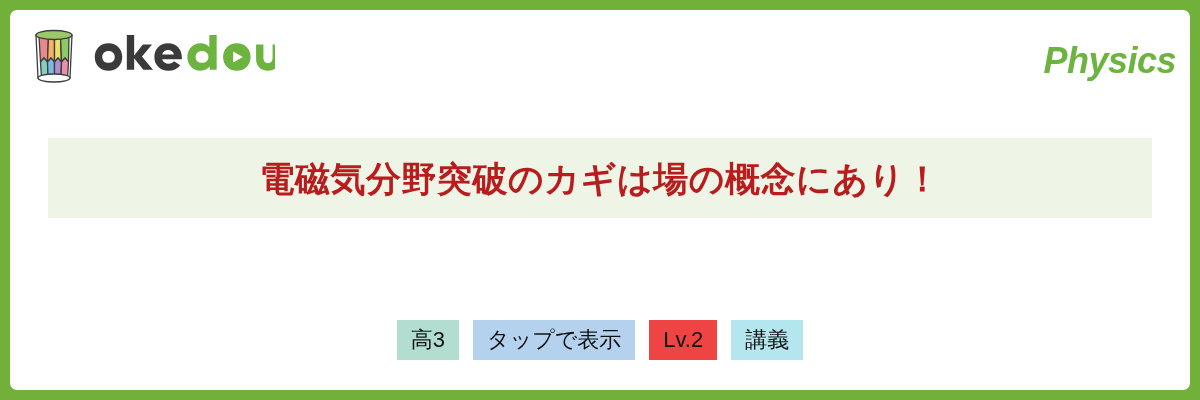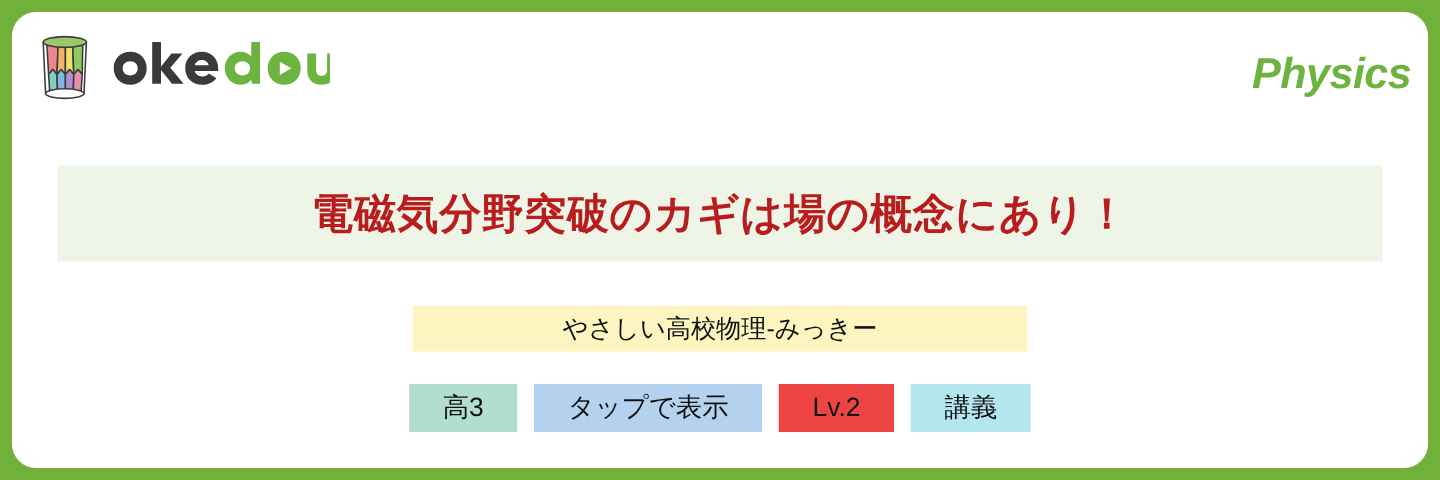--- a/index.html
+++ b/index.html
@@ -14,21 +14,21 @@
     overflow: hidden;
   }
 
   .card {
     position: absolute;
     left: 10px;
     top: 10px;
     width: 1180px;
     height: 380px;
     background: #ffffff;
-    border-radius: 20px;
+    border-radius: 7px;
     box-sizing: border-box;
     overflow: hidden;
   }
 
   
   .header {
     position: absolute;
     left: 0;
     top: 0;
     width: 100%;
@@ -114,21 +114,21 @@
     top: 310px;
     width: 100%;
     display: flex;
     justify-content: center;
     align-items: center;
     gap: 14px;
   }
 
   .tag {
     height: 40px;
-    padding: 0 28px;
+    padding: 0 14px;
     display: flex;
     align-items: center;
     justify-content: center;
     font-size: 22px;
     color: #111111;
     white-space: nowrap;
     box-sizing: border-box;
   }
 
   
@@ -188,23 +188,20 @@
       </svg>
     </div>
 
     <div class="section-label">Physics</div>
   </div>
 
   <div class="title-band">
     <div class="title-text">電磁気分野突破のカギは場の概念にあり！</div>
   </div>
 
-  <div class="channel-band">
-    <div class="channel-text">やさしい高校物理-みっきー</div>
-  </div>
 
   <div class="tag-row">
     <div class="tag" style="background: rgb(178, 222, 209);">
       <span>高3</span>
     </div>
     <div class="tag" style="background: rgb(180, 210, 238);">
       <span>タップで表示</span>
     </div>
     <div class="tag" style="background: #ef4444;">
       <span>Lv.2</span>

